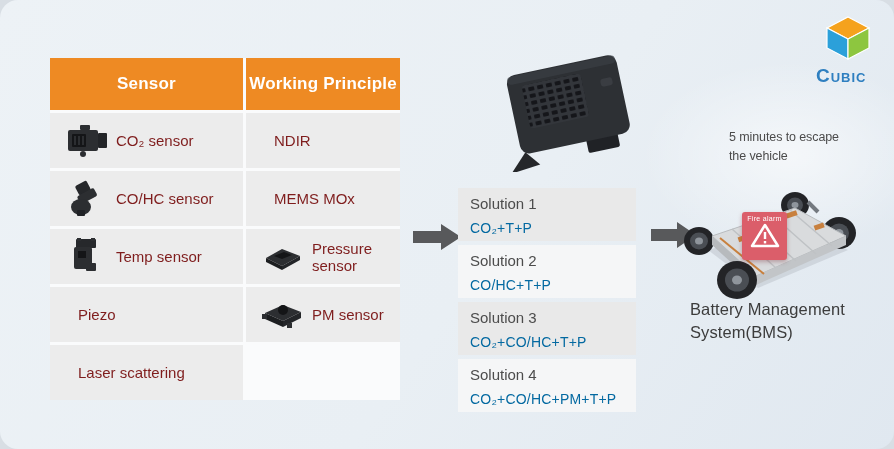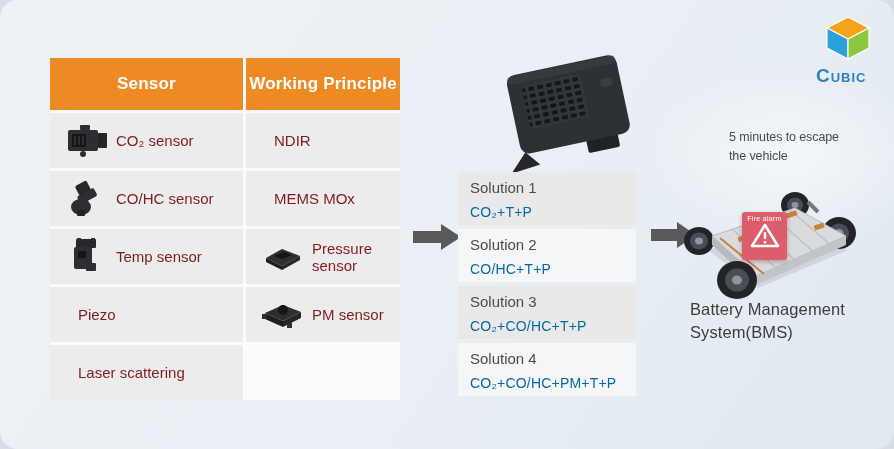--- a/index.html
+++ b/index.html
@@ -28,21 +28,21 @@
   }
   .td{
     background:#ececec; color:#7f1d1d; font-size:15px;
     display:flex; align-items:center;
   }
   .td-sensor{ padding-left:8px; }
   .td-principle{ padding-left:28px; }
   .sensor-icon{ width:58px; display:flex; align-items:center; justify-content:center; flex:0 0 58px; }
 
   
-  .solutions{ position:absolute; left:458px; top:172px; width:178px; }
+  .solutions{ position:absolute; left:458px; top:188px; width:178px; }
   .solution{ height:53px; margin-bottom:4px; padding:7px 0 0 12px; }
   .solution.alt-a{ background:#e9e9e9; }
   .solution.alt-b{ background:#f5f6f7; }
   .solution-title{ font-size:15px; color:#4c4c4c; }
   .solution-formula{ font-size:14px; color:#0369a1; margin-top:8px; letter-spacing:.2px; }
 
   
   .flow-arrow{ position:absolute; }
 
   

